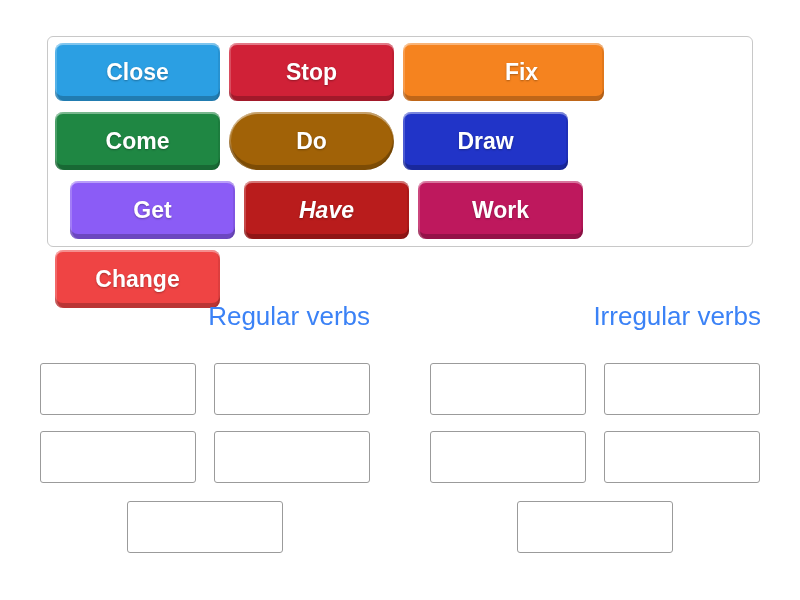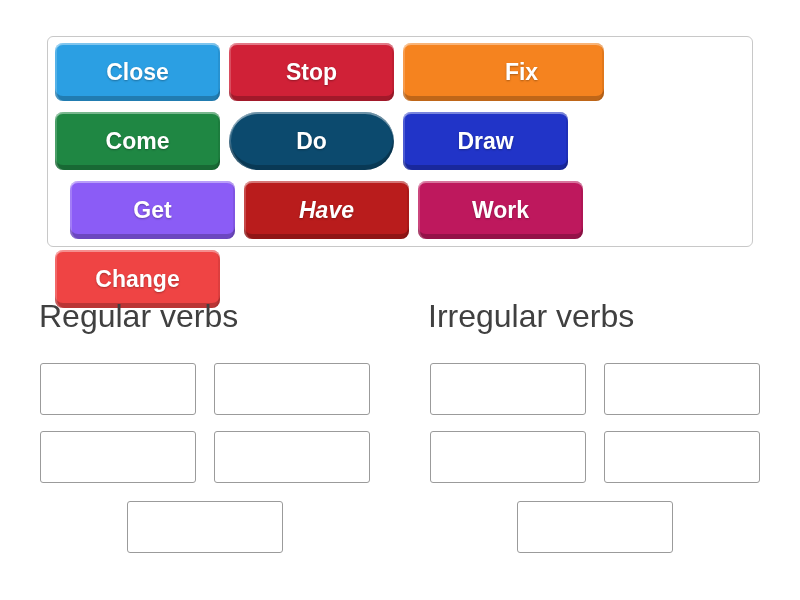--- a/index.html
+++ b/index.html
@@ -55,24 +55,24 @@
 
   
   .group {
     position: absolute;
     top: 290px;
   }
   .group-regular  { left: 39px;  width: 331px; }
   .group-irregular{ left: 428px; width: 333px; }
 
   .group-title {
-    font-size: 32px;
+    font-size: 26px;
     line-height: 52px;
-    color: #404040;
-    text-align: left;
+    color: #3b82f6;
+    text-align: right;
     white-space: nowrap;
     margin-bottom: 21px;
   }
   .slot-rows {
     display: flex;
     flex-direction: column;
     row-gap: 16px;
   }
   .slot-row {
     display: flex;
@@ -90,21 +90,21 @@
   }
 </style>
 </head>
 <body>
 
 <div class="tray">
   <div class="tile" style="background-color: rgb(43, 159, 227);">Close</div>
   <div class="tile" style="background-color: rgb(208, 33, 55);">Stop</div>
   <div class="tile" style="background-color: rgb(245, 131, 31); padding-left: 36px;">Fix</div>
   <div class="tile" style="background-color: rgb(31, 135, 67);">Come</div>
-  <div class="tile" style="background-color: #0c4a6e; border-radius: 29px;">Do</div>
+  <div class="tile" style="background-color: #a16207; border-radius: 29px;">Do</div>
   <div class="tile" style="background-color: rgb(33, 52, 200);">Draw</div>
   <div class="tile" style="background-color: #8b5cf6; margin-left: 15px;">Get</div>
   <div class="tile" style="background-color: #b91c1c; font-style: italic;">Have</div>
   <div class="tile" style="background-color: #be185d;">Work</div>
   <div class="tile" style="background-color: #ef4444;">Change</div>
 </div>
 
 <div class="group group-regular">
   <div class="group-title">Regular verbs</div>
   <div class="slot-rows">

